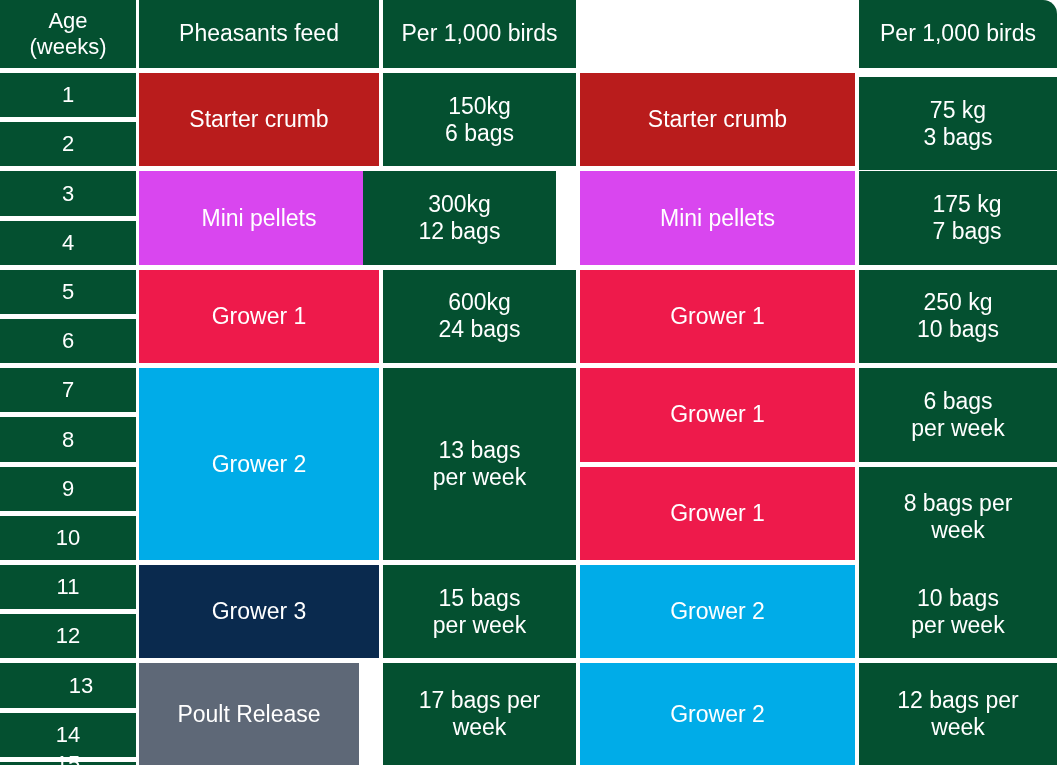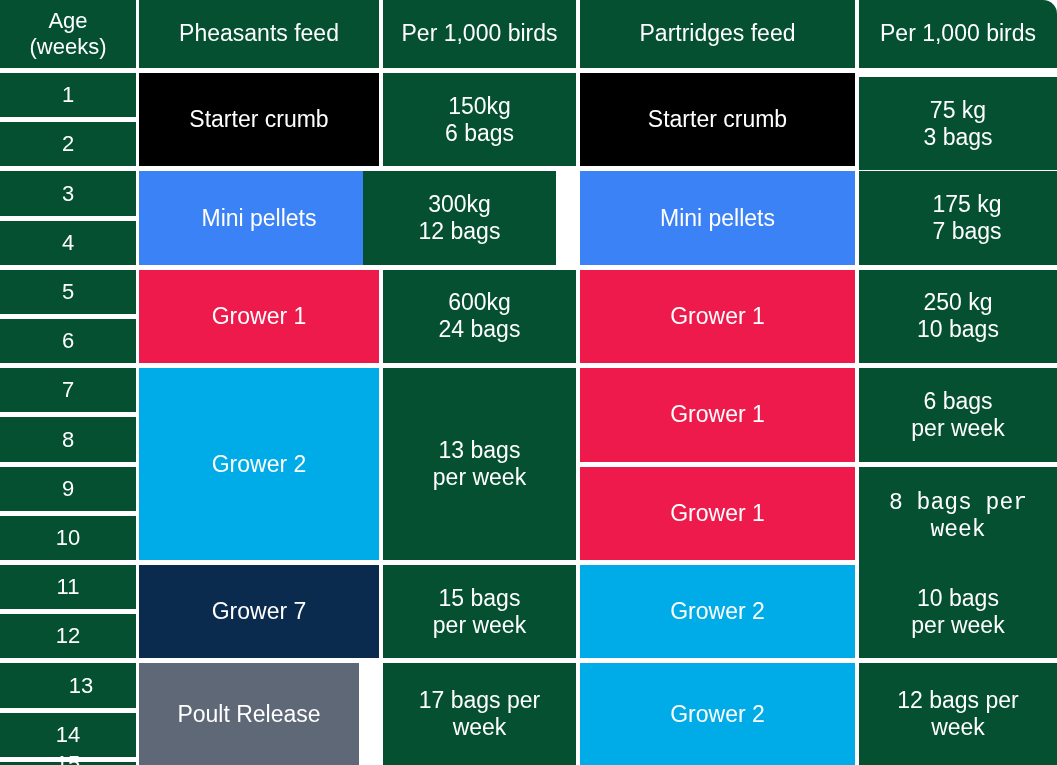--- a/index.html
+++ b/index.html
@@ -19,22 +19,22 @@
     display:flex;
     align-items:center;
     justify-content:center;
     text-align:center;
     color:#ffffff;
     line-height:1.18;
     padding:2px 6px;
     white-space:pre-line;
   }
   .c-green{background:#045030;}
-  .c-yellow{background:#000000;}
-  .c-orange{background:#3b82f6;}
+  .c-yellow{background:#b91c1c;}
+  .c-orange{background:#d946ef;}
   .c-crimson{background:#ee1a4b;}
   .c-cyan{background:#00ace8;}
   .c-navy{background:#0a2a4e;}
   .c-grey{background:#5e6877;}
 
   .head{font-size:23px;}
   .head-age{font-size:22px;}
   .age{font-size:22px;}
   .feed{font-size:23px;}
   .qty{font-size:23px;}
@@ -42,42 +42,41 @@
   .round-tr{border-top-right-radius:14px;}
 </style>
 </head>
 <body>
 
 <div id="table-root">
     <div class="cell c-green head-age" style="left: 0px; top: 0px; width: 136px; height: 68px;">Age
 (weeks)</div>
     <div class="cell c-green head" style="left: 139px; top: 0px; width: 240px; height: 68px;">Pheasants feed</div>
     <div class="cell c-green head" style="left: 383px; top: 0px; width: 193px; height: 68px;">Per 1,000 birds</div>
-    <div class="cell c-green head" style="left: 580px; top: 0px; width: 275px; height: 68px;">Partridges feed</div>
     <div class="cell c-green head round-tr" style="left: 859px; top: 0px; width: 198px; height: 68px;">Per 1,000 birds</div>
     <div class="cell c-green age" style="left: 0px; top: 73px; width: 136px; height: 44.2px;">1</div>
     <div class="cell c-green age" style="left: 0px; top: 122.2px; width: 136px; height: 44.2px;">2</div>
     <div class="cell c-green age" style="left: 0px; top: 171.4px; width: 136px; height: 44.2px;">3</div>
     <div class="cell c-green age" style="left: 0px; top: 220.6px; width: 136px; height: 44.2px;">4</div>
     <div class="cell c-green age" style="left: 0px; top: 269.8px; width: 136px; height: 44.2px;">5</div>
     <div class="cell c-green age" style="left: 0px; top: 319px; width: 136px; height: 44.2px;">6</div>
     <div class="cell c-green age" style="left: 0px; top: 368.2px; width: 136px; height: 44.2px;">7</div>
     <div class="cell c-green age" style="left: 0px; top: 417.4px; width: 136px; height: 44.2px;">8</div>
     <div class="cell c-green age" style="left: 0px; top: 466.6px; width: 136px; height: 44.2px;">9</div>
     <div class="cell c-green age" style="left: 0px; top: 515.8px; width: 136px; height: 44.2px;">10</div>
     <div class="cell c-green age" style="left: 0px; top: 565px; width: 136px; height: 44.2px;">11</div>
     <div class="cell c-green age" style="left: 0px; top: 614.2px; width: 136px; height: 44.2px;">12</div>
     <div class="cell c-green age" style="left: 0px; top: 663.4px; width: 136px; height: 44.2px; padding-left: 32px;">13</div>
     <div class="cell c-green age" style="left: 0px; top: 712.6px; width: 136px; height: 44.2px;">14</div>
     <div class="cell c-green age" style="left: 0px; top: 761.8px; width: 136px; height: 3.2px;">15</div>
     <div class="cell c-yellow feed" style="left: 139px; top: 73px; width: 240px; height: 93.4px;">Starter crumb</div>
     <div class="cell c-orange feed" style="left: 139px; top: 171.4px; width: 240px; height: 93.4px;">Mini pellets</div>
     <div class="cell c-crimson feed" style="left: 139px; top: 269.8px; width: 240px; height: 93.4px;">Grower 1</div>
     <div class="cell c-cyan feed" style="left: 139px; top: 368.2px; width: 240px; height: 191.8px;">Grower 2</div>
-    <div class="cell c-navy feed" style="left: 139px; top: 565px; width: 240px; height: 93.4px;">Grower 7</div>
+    <div class="cell c-navy feed" style="left: 139px; top: 565px; width: 240px; height: 93.4px;">Grower 3</div>
     <div class="cell c-grey feed" style="left: 139px; top: 663.4px; width: 220px; height: 101.6px;">Poult Release</div>
     <div class="cell c-green qty" style="left: 383px; top: 73px; width: 193px; height: 93.4px;">150kg
 6 bags</div>
     <div class="cell c-green qty" style="left: 363px; top: 171.4px; width: 193px; height: 93.4px;">300kg
 12 bags</div>
     <div class="cell c-green qty" style="left: 383px; top: 269.8px; width: 193px; height: 93.4px;">600kg
 24 bags</div>
     <div class="cell c-green qty" style="left: 383px; top: 368.2px; width: 193px; height: 191.8px;">13 bags
 per week</div>
     <div class="cell c-green qty" style="left: 383px; top: 565px; width: 193px; height: 93.4px;">15 bags
@@ -92,19 +91,19 @@
     <div class="cell c-cyan feed" style="left: 580px; top: 565px; width: 275px; height: 93.4px;">Grower 2</div>
     <div class="cell c-cyan feed" style="left: 580px; top: 663.4px; width: 275px; height: 101.6px;">Grower 2</div>
     <div class="cell c-green qty" style="left: 859px; top: 77px; width: 198px; height: 93.4px;">75 kg
 3 bags</div>
     <div class="cell c-green qty" style="left: 859px; top: 171.4px; width: 216px; height: 93.4px;">175 kg
 7 bags</div>
     <div class="cell c-green qty" style="left: 859px; top: 269.8px; width: 198px; height: 93.4px;">250 kg
 10 bags</div>
     <div class="cell c-green qty" style="left: 859px; top: 368.2px; width: 198px; height: 93.4px;">6 bags
 per week</div>
-    <div class="cell c-green qty" style="left: 859px; top: 466.6px; width: 198px; height: 101px; font-family: Liberation Mono, monospace;">8 bags per
+    <div class="cell c-green qty" style="left: 859px; top: 466.6px; width: 198px; height: 101px;">8 bags per
 week</div>
     <div class="cell c-green qty" style="left: 859px; top: 565px; width: 198px; height: 93.4px;">10 bags
 per week</div>
     <div class="cell c-green qty" style="left: 859px; top: 663.4px; width: 198px; height: 101.6px;">12 bags per
 week</div>
   </div>
 
 </body></html>

